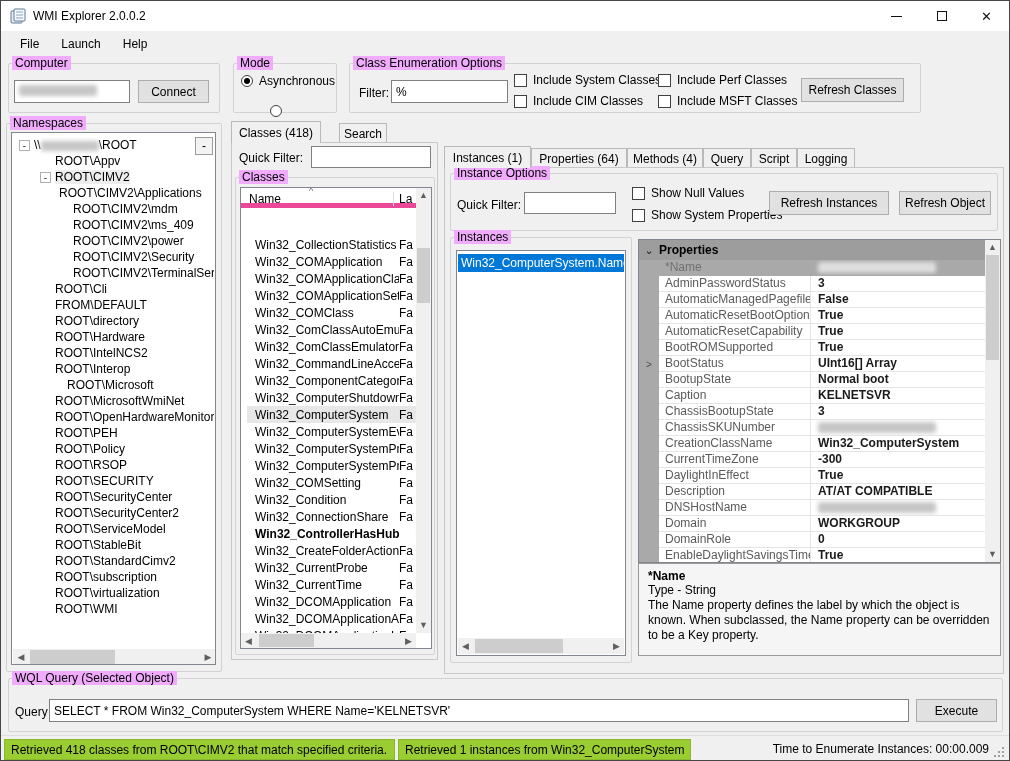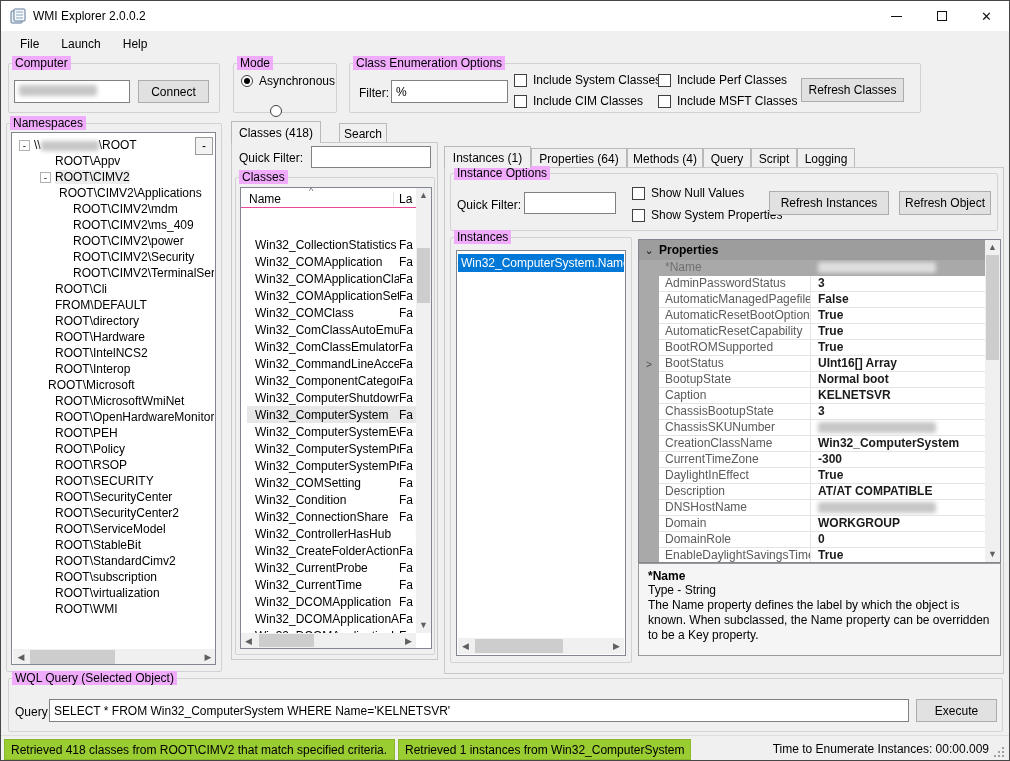--- a/index.html
+++ b/index.html
@@ -19,21 +19,21 @@
   .radio{width:12px;height:12px;background:#fff;border:1px solid #404040;border-radius:50%;box-sizing:border-box;position:relative;flex:none;}
   .radio.checked::after{content:'';position:absolute;left:2px;top:2px;width:6px;height:6px;border-radius:50%;background:#000;}
   .white-panel{position:absolute;background:#fff;border:1px solid #82878f;box-sizing:border-box;overflow:hidden;}
   .tree-row{height:16px;display:flex;align-items:center;white-space:nowrap;font-size:12px;}
   .expander{width:11px;height:11px;border:1px solid #b0b0b0;background:#fff;font-size:10px;line-height:9px;text-align:center;margin-right:4px;flex:none;color:#333;box-sizing:border-box;}
   .tree-highlight{background:#ededed;}
   .redact{display:inline-block;background:#c6c6c6;border-radius:2px;filter:blur(2px);vertical-align:middle;}
   .tab{position:absolute;box-sizing:border-box;background:#f0f0f0;border:1px solid #b9b9b9;border-bottom:none;display:flex;align-items:center;justify-content:center;white-space:nowrap;}
   .tab.active{z-index:3;}
   .tabpage{position:absolute;border:1px solid #c8c8c8;box-sizing:border-box;}
-  .lv-header{position:absolute;height:20px;background:#fff;border-bottom:1px solid #ec4899;box-sizing:border-box;}
+  .lv-header{position:absolute;height:20px;background:#fff;border-bottom:5px solid #ec4899;box-sizing:border-box;}
   .lv-row{display:flex;height:17px;align-items:center;font-size:12px;white-space:nowrap;}
   .lv-row.selected{background:#e7e7e7;}
   .sb{position:absolute;background:#f0f0f0;}
   .sb-arrow{position:absolute;color:#5f5f5f;font-size:9px;line-height:9px;text-align:center;width:100%;}
   .sb-thumb{position:absolute;background:#cdcdcd;}
   .pg-row{display:flex;height:16px;box-sizing:border-box;}
   .pg-gutter{width:20px;background:#a9a9a9;flex:none;display:flex;align-items:center;justify-content:center;font-size:10px;color:#4d4d4d;}
   .pg-name{width:152px;flex:none;padding-left:6px;color:#5a5a5a;border-bottom:1px solid #e4e4e4;border-right:1px solid #e4e4e4;line-height:15px;overflow:hidden;white-space:nowrap;box-sizing:border-box;background:#fff;}
   .pg-value{flex:1;padding-left:7px;font-weight:bold;color:#1a1a1a;border-bottom:1px solid #e4e4e4;line-height:15px;overflow:hidden;white-space:nowrap;box-sizing:border-box;background:#fff;}
   .pg-row.selected .pg-name{background:#a9a9a9;color:#707070;border-color:#a9a9a9;}
@@ -157,21 +157,21 @@
         </div>
         <div class="tree-row" style="padding-left: 42px;">
           <span>ROOT\Hardware</span>
         </div>
         <div class="tree-row" style="padding-left: 42px;">
           <span>ROOT\IntelNCS2</span>
         </div>
         <div class="tree-row" style="padding-left: 42px;">
           <span>ROOT\Interop</span>
         </div>
-        <div class="tree-row" style="padding-left: 35px;">
+        <div class="tree-row" style="padding-left: 54px;">
           <span>ROOT\Microsoft</span>
         </div>
         <div class="tree-row" style="padding-left: 42px;">
           <span>ROOT\MicrosoftWmiNet</span>
         </div>
         <div class="tree-row" style="padding-left: 42px;">
           <span>ROOT\OpenHardwareMonitor</span>
         </div>
         <div class="tree-row" style="padding-left: 42px;">
           <span>ROOT\PEH</span>
@@ -295,21 +295,21 @@
         </div>
         <div class="lv-row">
           <span style="width: 152px; padding-left: 8px; overflow: hidden; flex: 0 0 auto; box-sizing: border-box;">Win32_Condition</span>
           <span>Fa</span>
         </div>
         <div class="lv-row">
           <span style="width: 152px; padding-left: 8px; overflow: hidden; flex: 0 0 auto; box-sizing: border-box;">Win32_ConnectionShare</span>
           <span>Fa</span>
         </div>
         <div class="lv-row">
-          <span style="width: 168px; padding-left: 8px; overflow: hidden; flex: 0 0 auto; box-sizing: border-box;">Win32_ControllerHasHub</span>
+          <span style="width: 168px; padding-left: 8px; overflow: hidden; flex: 0 0 auto; box-sizing: border-box; font-weight: bold;">Win32_ControllerHasHub</span>
           <span>Fa</span>
         </div>
         <div class="lv-row">
           <span style="width: 152px; padding-left: 8px; overflow: hidden; flex: 0 0 auto; box-sizing: border-box;">Win32_CreateFolderAction</span>
           <span>Fa</span>
         </div>
         <div class="lv-row">
           <span style="width: 152px; padding-left: 8px; overflow: hidden; flex: 0 0 auto; box-sizing: border-box;">Win32_CurrentProbe</span>
           <span>Fa</span>
         </div>

